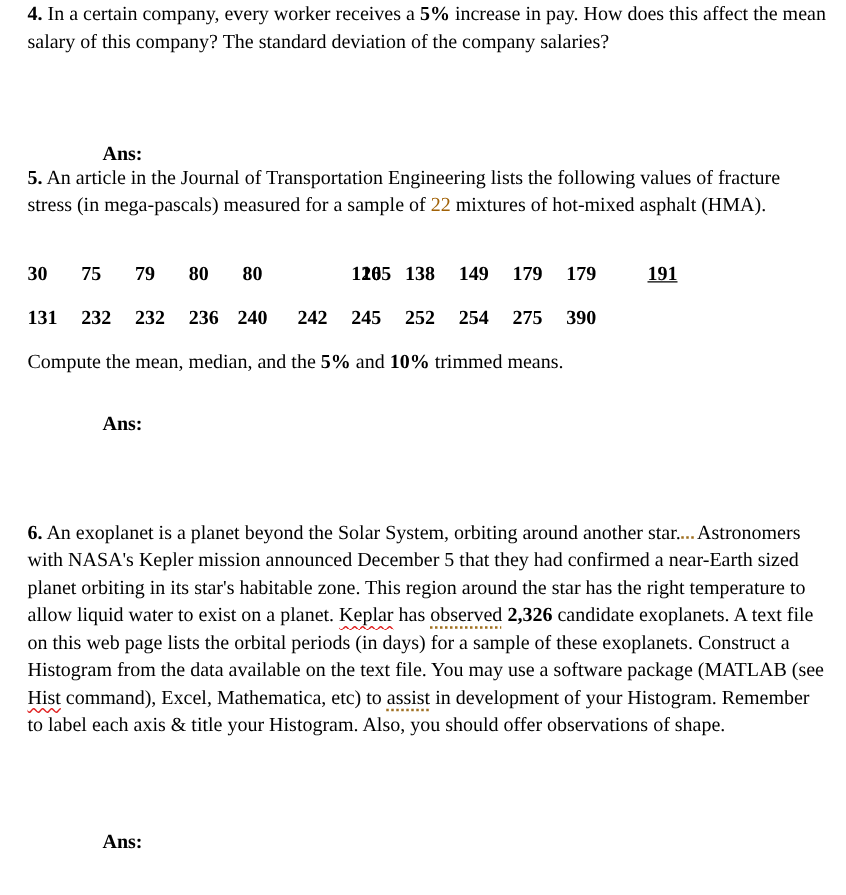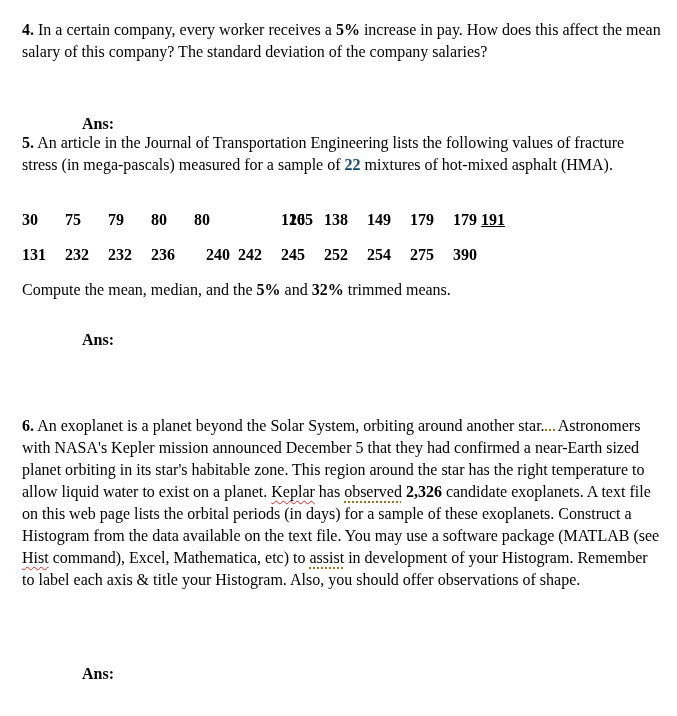--- a/index.html
+++ b/index.html
@@ -27,22 +27,22 @@
       position: absolute;
       left: 66px;
       font-weight: bold;
       line-height: 22px;
       margin: 16px;
     }
     .num {
       font-weight: bold;
     }
     .highlight {
-      font-weight: bold;
-      color: #0c4a6e;
+      font-weight: normal;
+      color: #a16207;
     }
     .data-row {
       position: absolute;
       left: 22px;
       height: 22px;
       line-height: 22px;
       font-weight: bold;
     }
     .data-cell {
       position: absolute;
@@ -63,21 +63,21 @@
       display: inline-block;
       width: 10px;
       border-bottom: 2px dotted #a07020;
       height: 14px;
       vertical-align: baseline;
     }
   </style>
 </head>
 <body>
 
-<p class="para" style="top:19px;">
+<p class="para" style="top:1px;">
   <span class="num">4.</span>
   <span>In a certain company, every worker receives a </span><span class="num">5%</span><span> increase in pay. How does this affect the mean salary of this company? The standard deviation of the company salaries?</span>
 </p>
 <p class="ans" style="top:97px;">Ans:</p>
 
 <p class="para" style="top:132px;">
   <span class="num">5.</span>
   <span>An article in the Journal of Transportation Engineering lists the following values of fracture stress (in mega-pascals) measured for a sample of </span><span class="highlight">22</span><span> mixtures of hot-mixed asphalt (HMA).</span>
 </p>
 
@@ -86,39 +86,39 @@
   <span class="data-cell" style="left:43px;">75</span>
   <span class="data-cell" style="left:86px;">79</span>
   <span class="data-cell" style="left:129px;">80</span>
   <span class="data-cell" style="left:172px;">80</span>
   <span class="data-cell" style="left:219px;margin-left:48px;">105</span>
   <span class="data-cell" style="left:259px;">126</span>
   <span class="data-cell" style="left:302px;">138</span>
   <span class="data-cell" style="left:345px;">149</span>
   <span class="data-cell" style="left:388px;">179</span>
   <span class="data-cell" style="left:431px;">179</span>
-  <span class="data-cell" style="left:459px;text-decoration:underline;">191</span>
+  <span class="data-cell" style="left:496px;text-decoration:underline;">191</span>
 </div>
 
 <div class="data-row" style="top:244px;">
   <span class="data-cell" style="left:0px;">131</span>
   <span class="data-cell" style="left:43px;">232</span>
   <span class="data-cell" style="left:86px;">232</span>
   <span class="data-cell" style="left:129px;">236</span>
-  <span class="data-cell" style="left:184px;">240</span>
+  <span class="data-cell" style="left:168px;">240</span>
   <span class="data-cell" style="left:216px;">242</span>
   <span class="data-cell" style="left:259px;">245</span>
   <span class="data-cell" style="left:302px;">252</span>
   <span class="data-cell" style="left:345px;">254</span>
   <span class="data-cell" style="left:388px;">275</span>
   <span class="data-cell" style="left:431px;">390</span>
 </div>
 
 <p class="para" style="top:279px;">
-  <span>Compute the mean, median, and the </span><span class="num">5%</span><span> and </span><span class="num">32%</span><span> trimmed means.</span>
+  <span>Compute the mean, median, and the </span><span class="num">5%</span><span> and </span><span class="num">10%</span><span> trimmed means.</span>
 </p>
 <p class="ans" style="top:313px;">Ans:</p>
 
 <p class="para" style="top:415px;">
   <span class="num">6.</span>
   <span>An exoplanet is a planet beyond the Solar System, orbiting around another star.</span><span class="trail-marker"></span><span> Astronomers with NASA's Kepler mission announced December 5 that they had confirmed a near-Earth sized planet orbiting in its star's habitable zone. This region around the star has the right temperature to allow liquid water to exist on a planet. </span><span class="spell-err">Keplar</span><span> has </span><span class="grammar-err">observed</span><span> </span><span class="num">2,326</span><span> candidate exoplanets. A text file on this web page lists the orbital periods (in days) for a sample of these exoplanets. Construct a Histogram from the data available on the text file. You may use a software package (MATLAB (see </span><span class="spell-err">Hist</span><span> command), Excel, Mathematica, etc) to </span><span class="grammar-err">assist</span><span> in development of your Histogram. Remember to label each axis &amp; title your Histogram. Also, you should offer observations of shape.</span>
 </p>
 <p class="ans" style="top:647px;">Ans:</p>
 
 </body></html>

